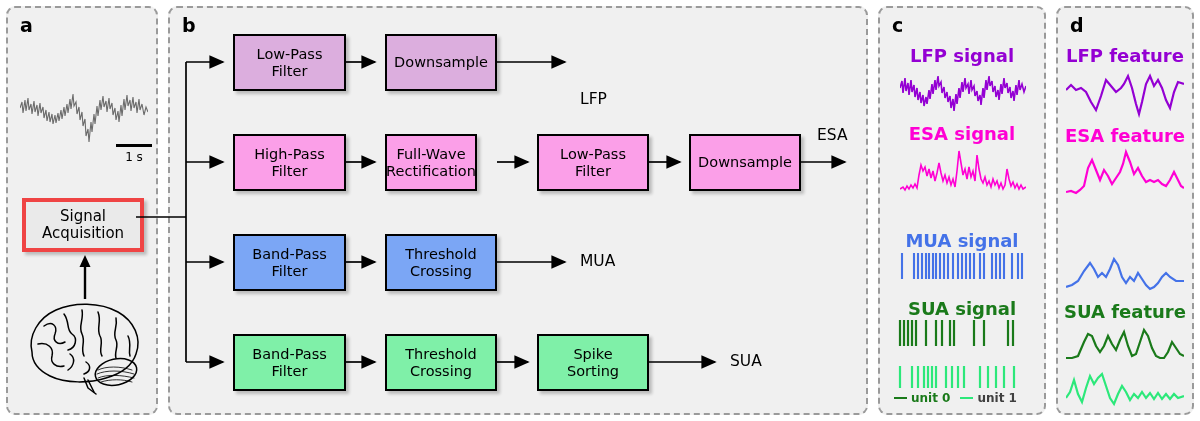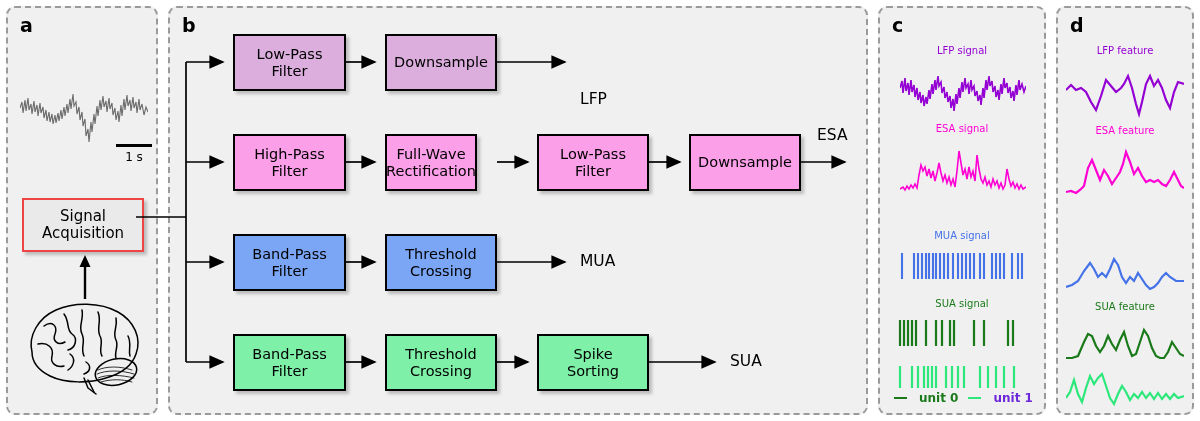--- a/index.html
+++ b/index.html
@@ -17,21 +17,21 @@
                 left:12px;top:6px;}
 
   .lbl{position:absolute;color:#000;text-align:center;}
 
   
   #raw-title{left:0;top:46px;width:152px;font-size:15px;}
   #raw-trace{position:absolute;left:12px;top:66px;}
   #scalebar{position:absolute;left:108px;top:136px;width:36px;height:3px;background:#000;}
   #scale-label{left:96px;top:142px;width:60px;font-size:12px;}
   #sig-acq{position:absolute;left:14px;top:190px;width:122px;height:54px;
-           background:#eaeaea;border:2px solid #ef4444;box-sizing:border-box;
+           background:#eaeaea;border:4px solid #ef4444;box-sizing:border-box;
            display:flex;align-items:center;justify-content:center;text-align:center;
            font-size:15px;line-height:1.15;color:#000;
            box-shadow:3px 3px 3px rgba(0,0,0,0.22);}
   #brain{position:absolute;left:16px;top:288px;}
   #brain-arrow{position:absolute;left:70px;top:247px;}
 
   
   .fbox{position:absolute;height:57px;border:2px solid #000;box-sizing:border-box;
         display:flex;align-items:center;justify-content:center;text-align:center;
         font-size:14.5px;line-height:1.15;color:#000;
@@ -39,23 +39,23 @@
   .c-lfp{background:#dcaede;}
   .c-esa{background:#fb9fe8;}
   .c-mua{background:#7ba6f5;}
   .c-sua{background:#7ff0a8;}
 
   .out-lbl{position:absolute;font-size:15.5px;color:#000;}
 
   svg.overlay{position:absolute;left:0;top:0;pointer-events:none;}
 
   
-  .sig-title{position:absolute;font-size:10px;text-align:center;font-weight:normal;}
+  .sig-title{position:absolute;font-size:18px;text-align:center;font-weight:bold;}
   .legend-row{position:absolute;font-size:12px;display:flex;gap:10px;align-items:center;}
-  .legend-item{display:flex;align-items:center;gap:12px;font-weight:bold;}
+  .legend-item{display:flex;align-items:center;gap:4px;font-weight:bold;}
   .legend-dash{display:inline-block;width:13px;height:2px;}
 </style>
 </head>
 <body>
 
 <div class="panel" id="panel-a" data-name="panel-a">
   <div class="panel-letter" data-name="panel-a-letter">a</div>
 
   <svg id="raw-trace" width="128" height="72" data-name="raw-data-trace">
     <polyline fill="none" stroke="#6b6b6b" stroke-width="1.1" points="0,34 2,28 3,39 5,26 6,37 8,24 9,36 11,30 12,40 14,27 15,38 17,31 18,42 20,29 21,39 23,33 24,44 26,36 27,47 29,38 30,48 32,40 33,50 35,41 36,49 38,39 39,47 41,36 42,45 44,33 45,42 47,30 48,39 50,25 51,35 53,20 54,32 56,28 57,40 59,33 60,46 62,38 63,52 65,45 66,62 68,55 69,68 71,48 72,58 74,40 75,50 77,32 78,42 80,26 81,36 83,22 84,33 86,27 87,38 89,24 90,35 92,29 93,41 95,34 96,46 98,37 99,48 101,31 102,42 104,25 105,36 107,21 108,32 110,26 111,37 113,23 114,34 116,28 117,39 119,25 120,36 122,30 124,41 126,33 128,38"></polyline>
@@ -268,21 +268,21 @@
     </g>
   </svg>
 
   <div class="legend-row" style="left:14px;top:383px;" data-name="sua-legend">
     <span class="legend-item" data-name="legend-item-unit0">
       <span class="legend-dash" style="background:#1a7a1a;" data-name="legend-dash-unit0"></span>
       <span style="color:#1a7a1a;">unit 0</span>
     </span>
     <span class="legend-item" data-name="legend-item-unit1">
       <span class="legend-dash" style="background:#2ce87a;" data-name="legend-dash-unit1"></span>
-      <span style="color:#6d28d9;">unit 1</span>
+      <span style="color:#404040;">unit 1</span>
     </span>
   </div>
 </div>
 
 <div class="panel" id="panel-d" data-name="panel-d">
   <div class="panel-letter" data-name="panel-d-letter">d</div>
 
   <div class="sig-title" style="left:0;top:37px;width:134px;color:#9400d3;" data-name="lfp-feature-title">LFP feature</div>
   <svg style="position:absolute;left:8px;top:58px;" width="118" height="52" data-name="lfp-feature-trace">
     <polyline fill="none" stroke="#9400d3" stroke-width="2.2" points="0,24 5,19 10,24 15,22 20,26 25,36 30,44 35,30 40,14 45,20 50,26 55,22 58,18 62,10 66,22 70,38 73,48 76,36 80,18 84,10 88,20 92,14 96,22 100,34 104,42 108,26 112,16 118,18"></polyline>

